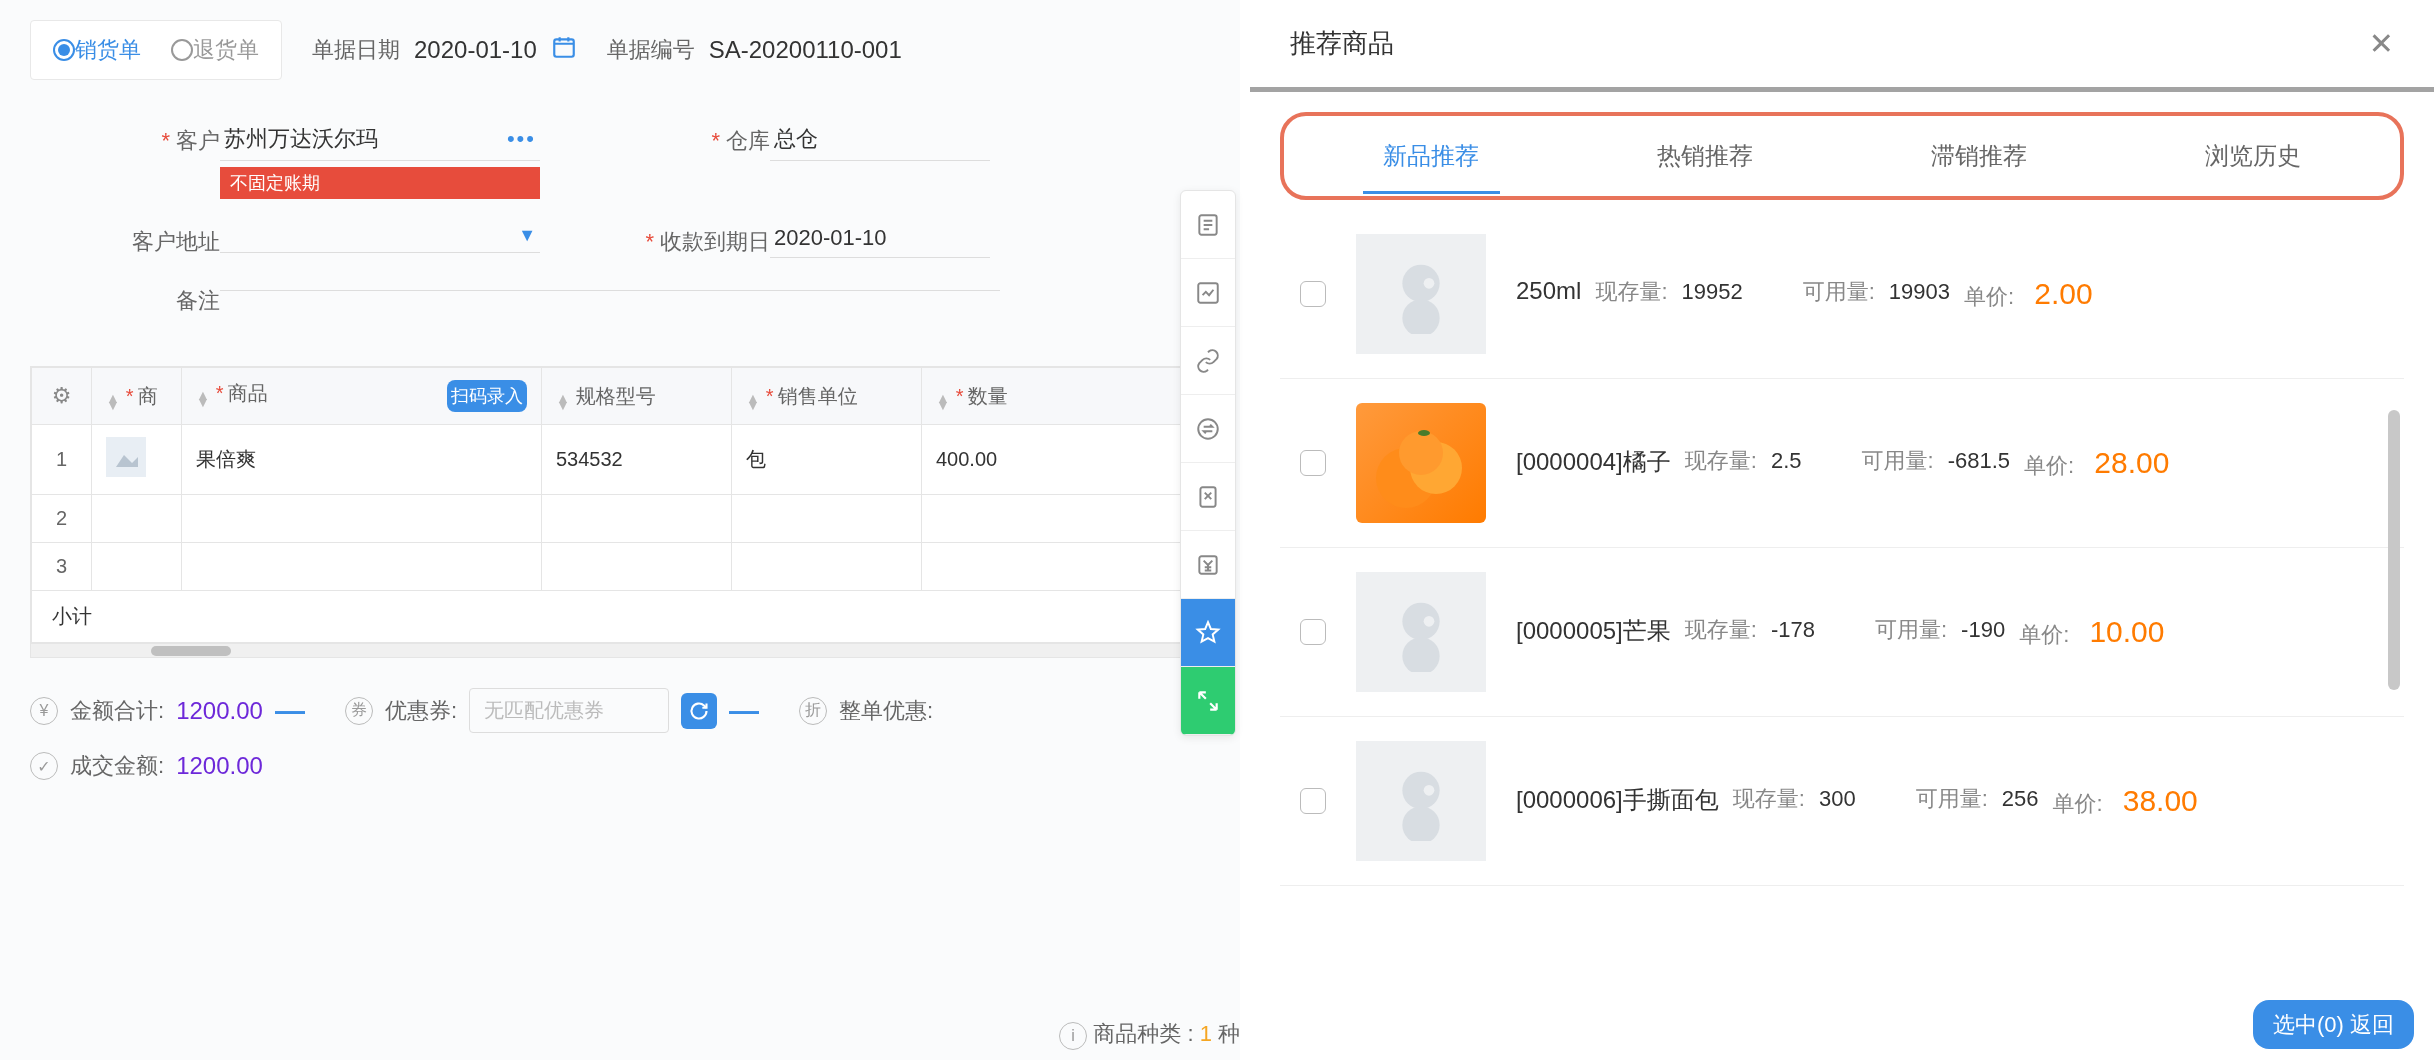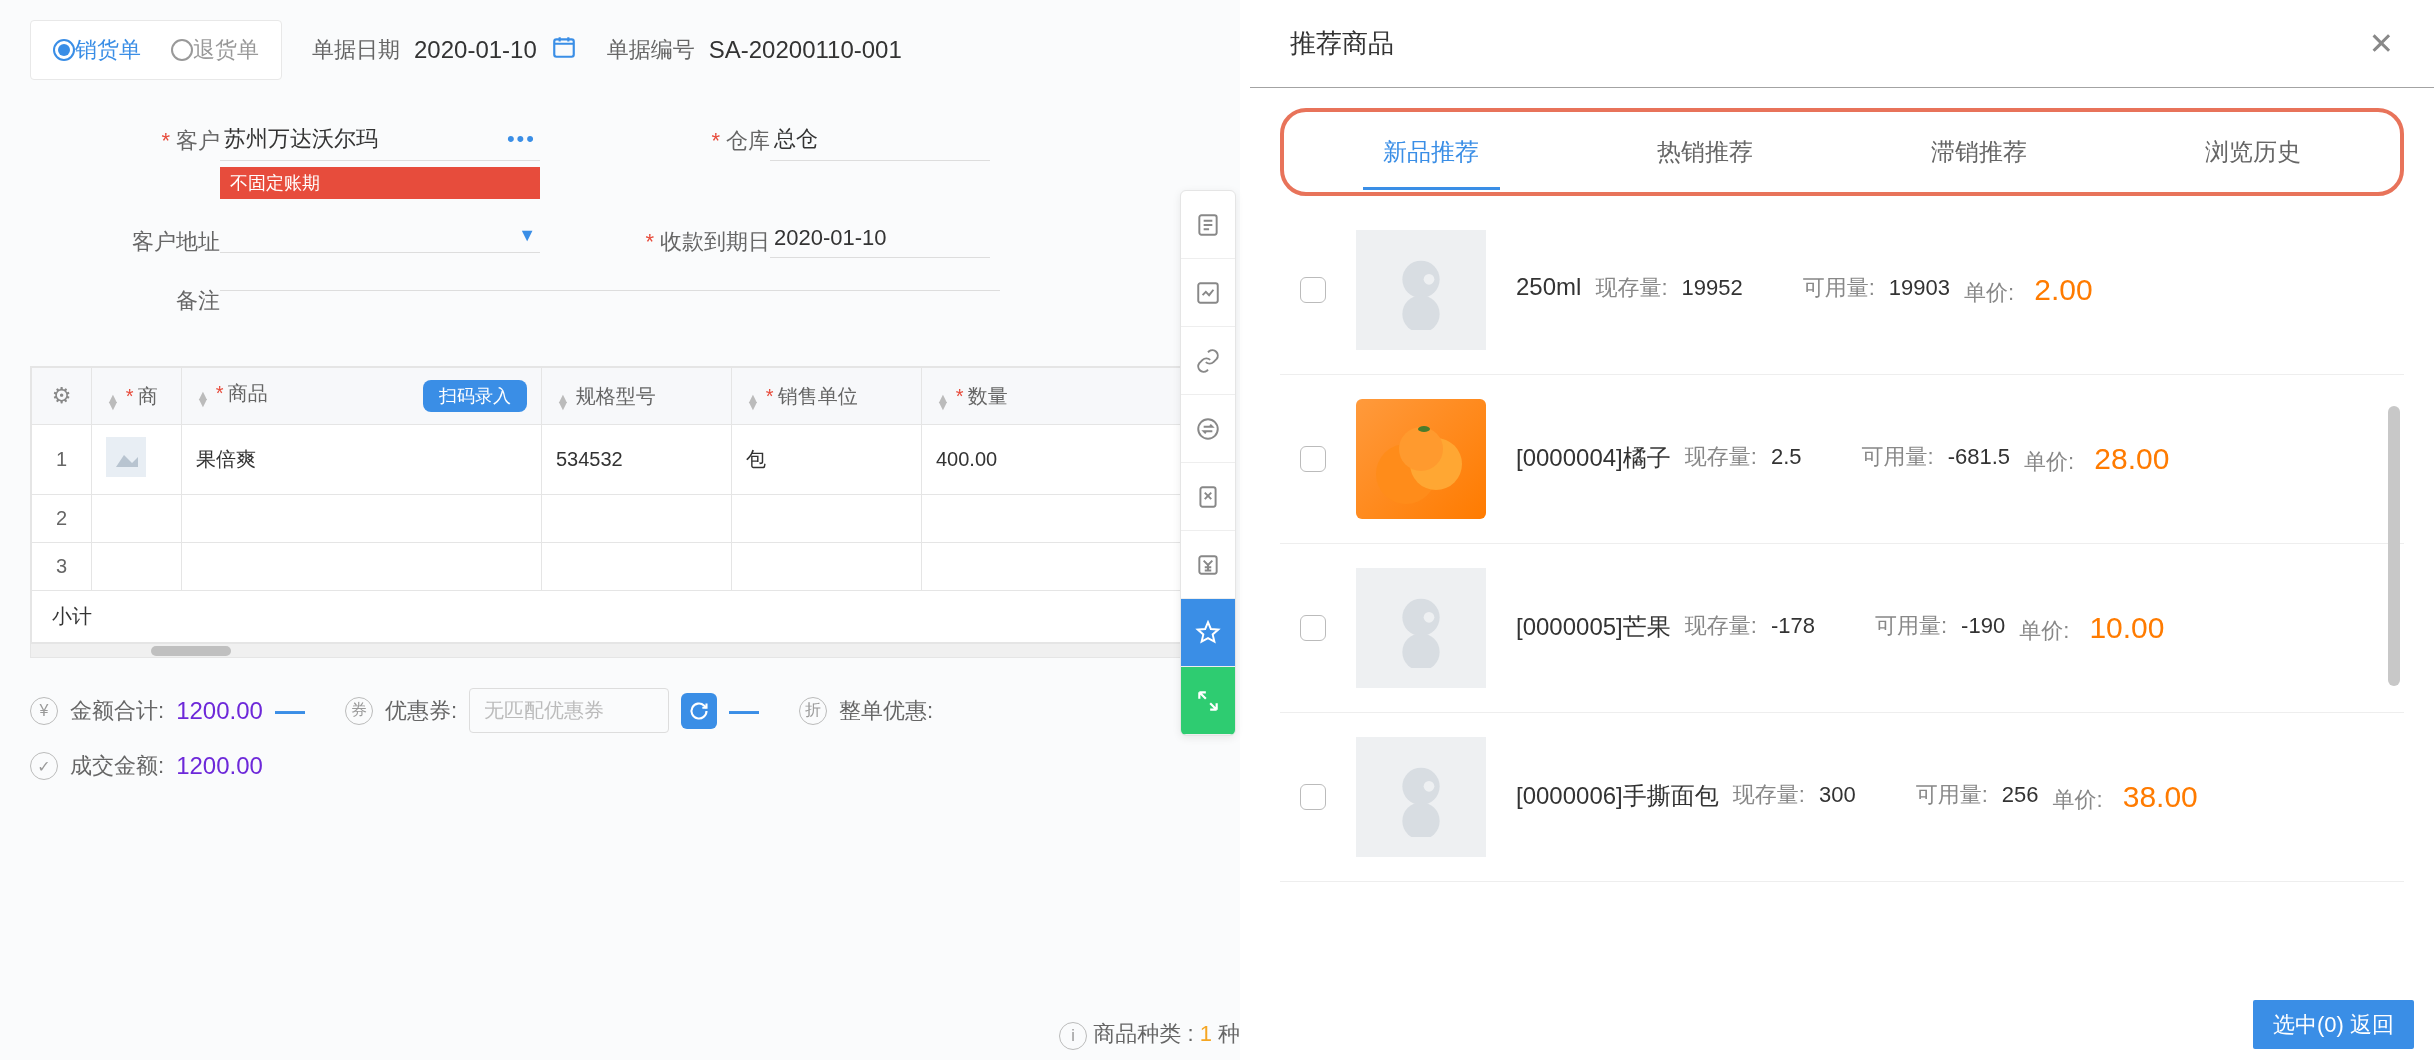--- a/index.html
+++ b/index.html
@@ -26,61 +26,61 @@
 .dots{color:#3a8ee6;font-size:22px;letter-spacing:2px}
 .chev{color:#3a8ee6;font-size:18px}
 .badge-red{background:#e74c3c;color:#fff;padding:4px 10px;font-size:18px;margin-top:6px}
 .table-wrap{margin-top:20px;background:#fff;border:1px solid #e5e5e5}
 .tbl{width:100%;border-collapse:collapse}
 .tbl th,.tbl td{border:1px solid #e5e5e5;padding:12px 14px;font-size:20px;text-align:left}
 .tbl th{background:#f7f8fa;color:#666;font-weight:normal;position:relative}
 .sort-ic{color:#bbb;font-size:14px;margin-right:6px;display:inline-flex;flex-direction:column;line-height:7px}
 .req-th{color:#e74c3c;margin-right:4px}
 .gear{color:#888;font-size:22px}
-.scan-btn{background:#3a8ee6;color:#fff;border-radius:8px;padding:4px 16px;font-size:18px;float:right}
+.scan-btn{background:#3a8ee6;color:#fff;border-radius:8px;padding:4px 4px;font-size:18px;float:right}
 .tbl td.center{text-align:center;color:#666}
 .tbl tr.subtotal td{background:#fff}
 .hscroll{height:14px;background:#f0f0f0;position:relative;border-top:1px solid #e5e5e5}
 .hscroll-thumb{position:absolute;left:120px;top:2px;height:10px;width:80px;background:#c0c0c0;border-radius:5px}
 .summary{margin-top:30px;display:flex;flex-wrap:wrap;gap:40px;align-items:center;font-size:22px;color:#666}
 .summary .sitem{display:flex;align-items:center;gap:12px}
 .sicon{color:#999;font-size:22px;border:1.5px solid #bbb;border-radius:50%;width:28px;height:28px;display:inline-flex;align-items:center;justify-content:center;font-size:16px}
 .sval{color:#6d28d9;font-size:24px}
 .dash{color:#3a8ee6;font-size:30px;font-weight:bold}
 .coupon-input{border:1px solid #ddd;border-radius:4px;padding:8px 14px;color:#bbb;font-size:20px;width:200px}
 .refresh-btn{background:#3a8ee6;color:#fff;border-radius:6px;width:36px;height:36px;display:inline-flex;align-items:center;justify-content:center;font-size:20px}
 .footer-info{position:absolute;bottom:10px;left:0;right:0;text-align:right;font-size:22px;color:#666}
 .footer-info .orange{color:#f5a623}
 .side-toolbar{position:absolute;left:1180px;top:190px;width:56px;background:#fff;border:1px solid #e5e5e5;border-radius:6px;overflow:hidden;box-shadow:0 2px 8px rgba(0,0,0,.08)}
 .side-toolbar .titem{height:68px;display:flex;align-items:center;justify-content:center;color:#888;font-size:26px;border-bottom:1px solid #eee;cursor:pointer}
 .side-toolbar .titem.blue{background:#3a8ee6;color:#fff}
 .side-toolbar .titem.green{background:#2ecc71;color:#fff}
 .panel{position:absolute;left:1250px;top:0;right:0;bottom:0;background:#fff;display:flex;flex-direction:column}
-.panel-head{display:flex;align-items:center;justify-content:space-between;padding:26px 40px 26px 40px;border-bottom:1px solid #a3a3a3}
+.panel-head{display:flex;align-items:center;justify-content:space-between;padding:26px 40px 26px 40px;border-bottom:5px solid #a3a3a3}
 .panel-title{font-size:26px;color:#333}
 .close-x{font-size:30px;color:#888;cursor:pointer}
 .panel-tabs{display:flex;margin:20px 30px 0 30px;border:4px solid #e8735a;border-radius:26px;padding:6px 10px}
 .ptab{flex:1;text-align:center;padding:18px 0;font-size:24px;color:#666;cursor:pointer;position:relative}
 .ptab.active{color:#3a8ee6}
 .ptab.active::after{content:"";position:absolute;bottom:-4px;left:25%;right:25%;height:3px;background:#3a8ee6}
 .plist{flex:1;overflow-y:auto;margin:10px 30px 0 30px;position:relative}
 .pitem{display:flex;align-items:center;padding:24px 20px;border-bottom:1px solid #eee;gap:30px}
 .pcheck{width:26px;height:26px;border:1.5px solid #bbb;border-radius:6px;flex-shrink:0}
 .pthumb{width:130px;height:120px;background:#eef0f2;display:flex;align-items:center;justify-content:center;color:#cfd4d9;font-size:60px;flex-shrink:0}
 .pthumb.orange-img{background:linear-gradient(135deg,#ff9a3c,#ff7b00);border-radius:6px;position:relative}
 .pinfo{flex:1;display:flex;flex-direction:row;gap:14px}
 .pname{font-size:24px;color:#333}
 .prow{display:flex;gap:60px;font-size:22px}
 .prow .plbl{color:#888;margin-right:14px}
 .prow .pval{color:#333}
 .price-row .plbl{color:#888}
 .price-row .pval{color:#ff7b00;font-size:30px}
 .vscroll{position:absolute;right:4px;top:200px;width:12px;height:280px;background:#c8c8c8;border-radius:6px}
 .panel-footer{position:absolute;right:20px;bottom:20px}
-.sel-btn{background:#3a8ee6;color:#fff;border-radius:2px;padding:12px 20px;font-size:22px;cursor:pointer}
+.sel-btn{background:#3a8ee6;color:#fff;border-radius:16px;padding:12px 20px;font-size:22px;cursor:pointer}
 .thumb-svg{width:80px;height:80px}
 </style>
 </head>
 <body>
 
 <div class="main-area">
   <div class="top-row">
     <div class="tab-group">
       <span class="radio active">
         <span class="radio-circle"></span>

